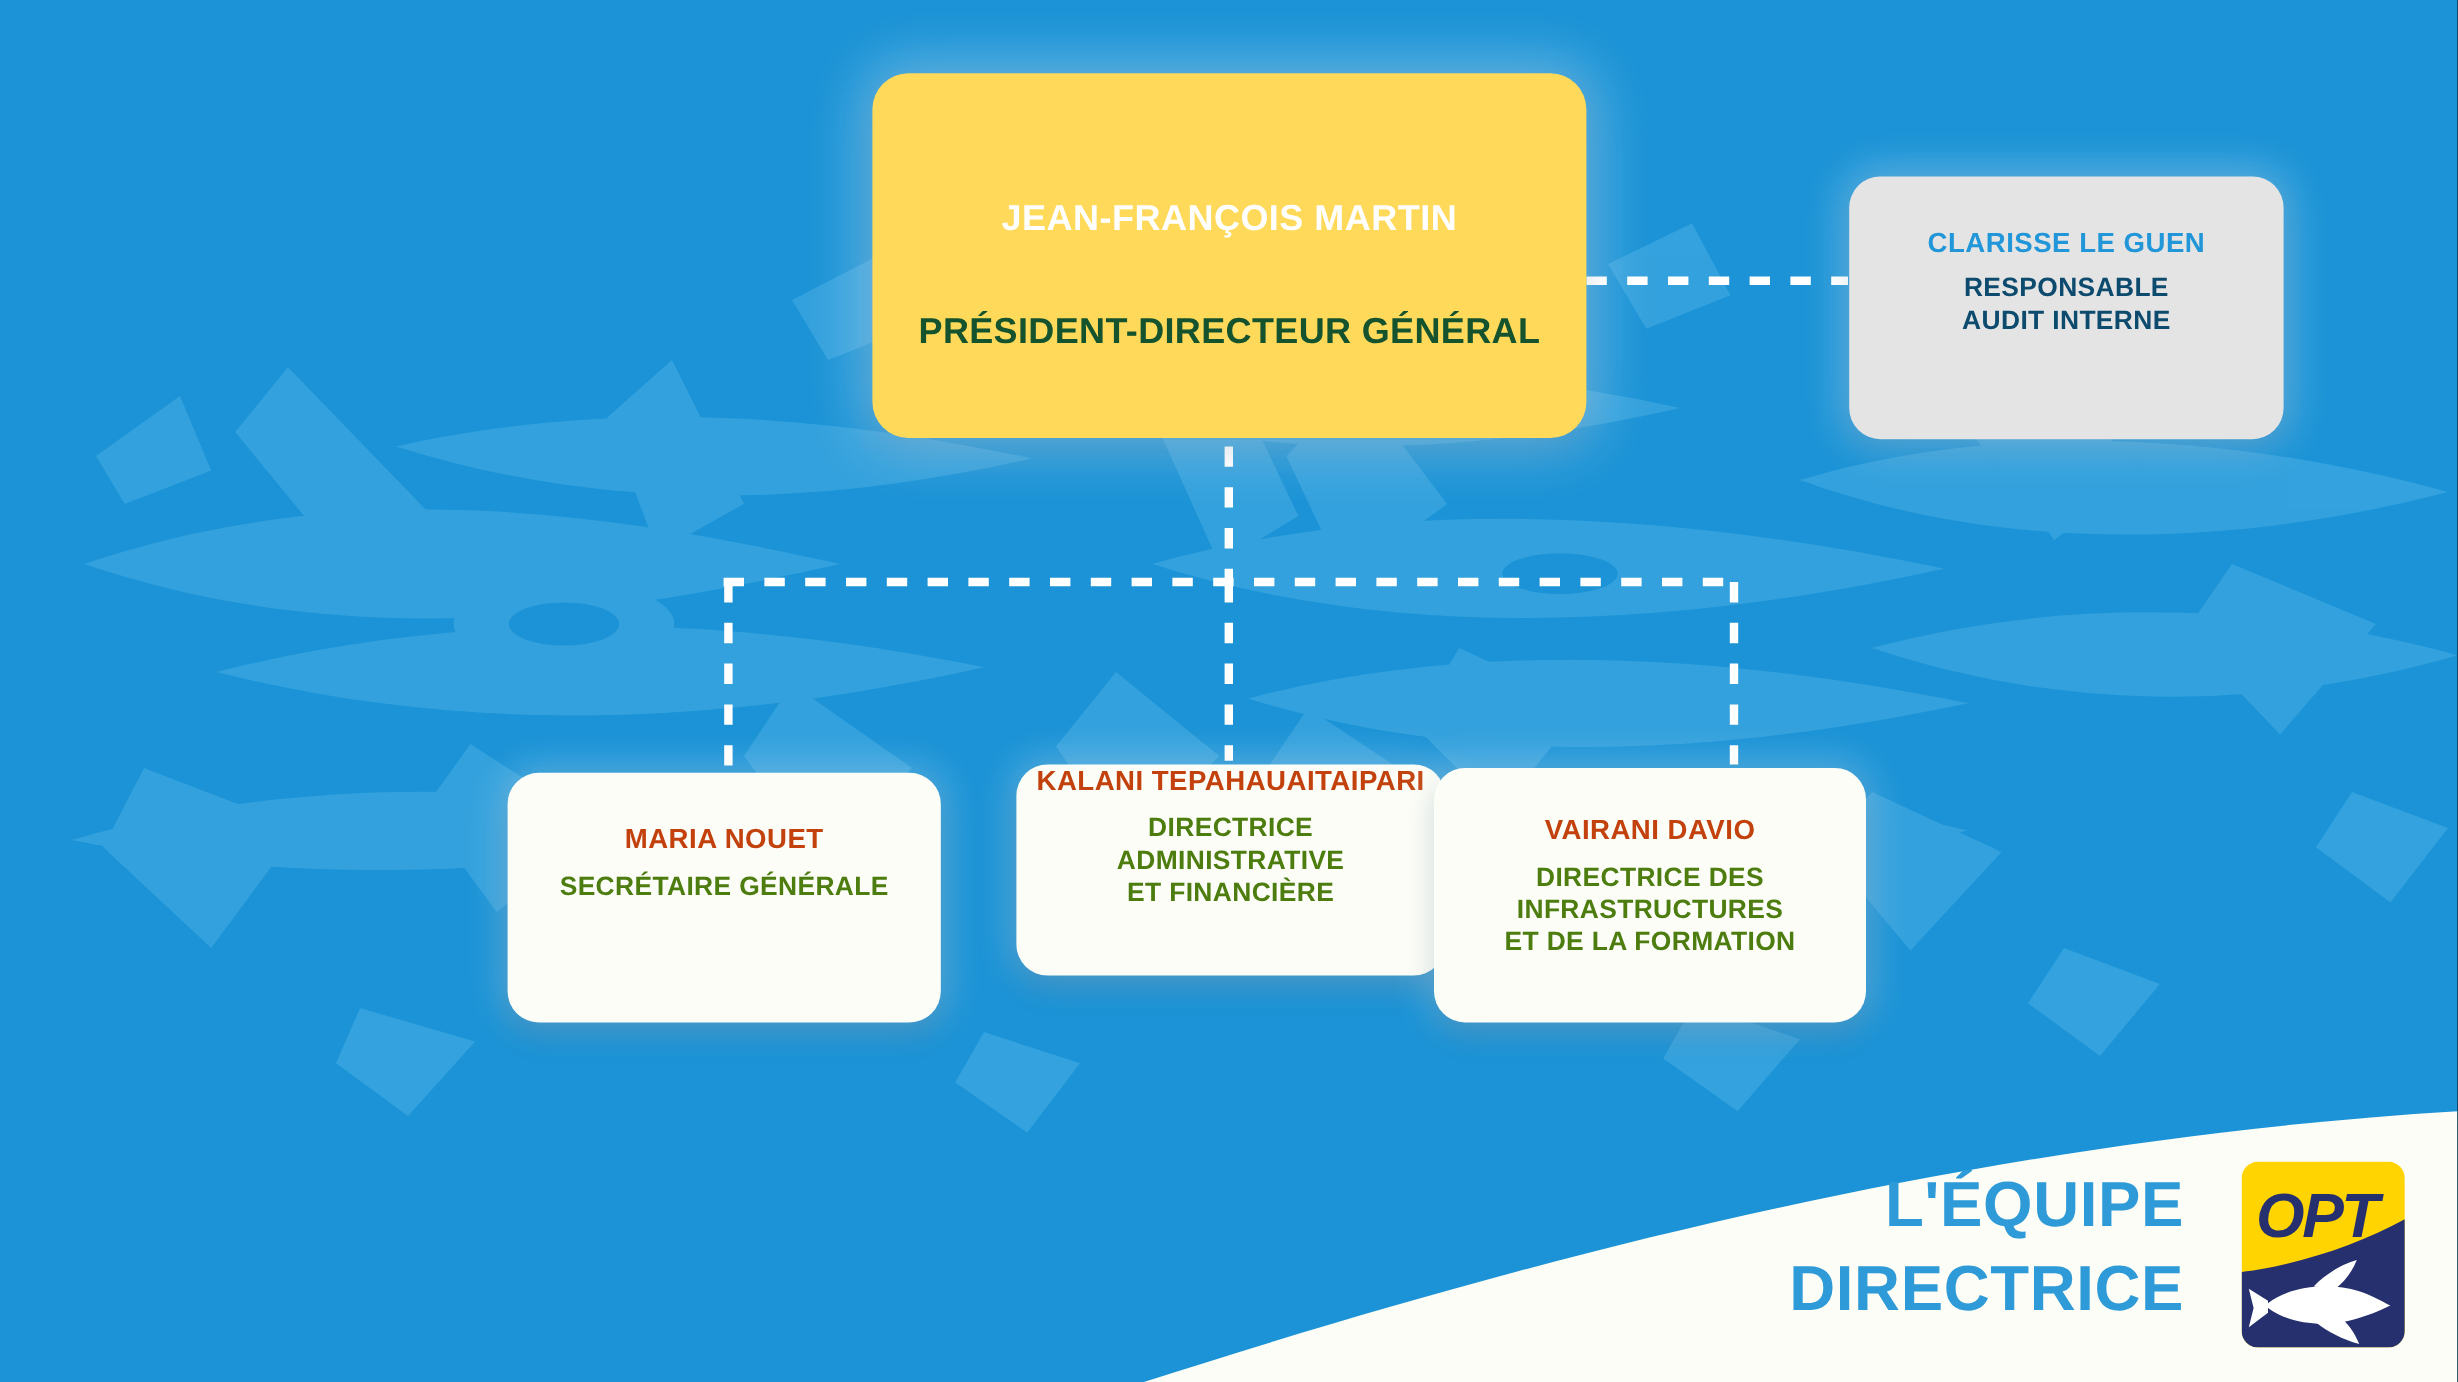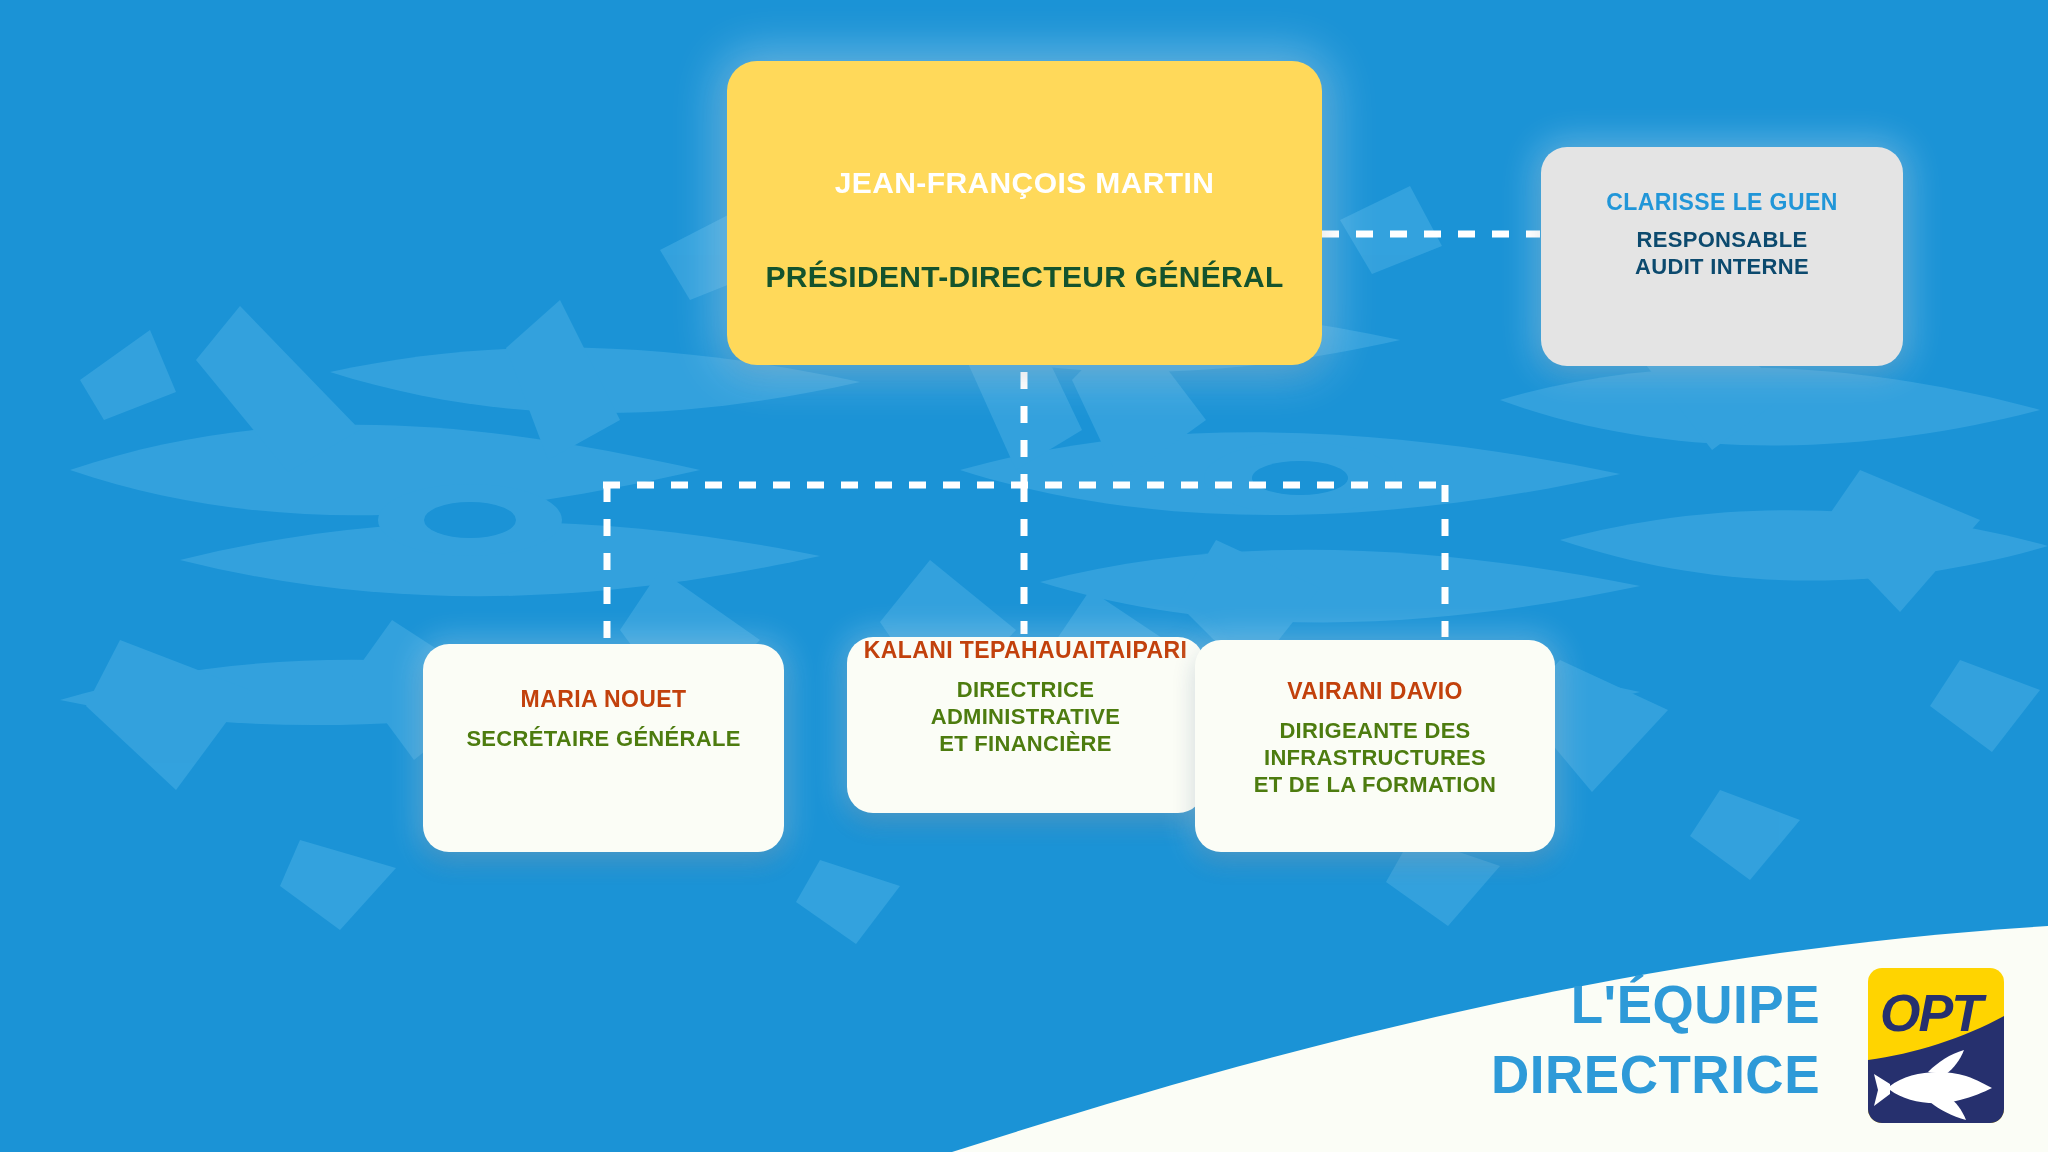--- a/index.html
+++ b/index.html
@@ -264,21 +264,21 @@
     <div class="rl">
       <div>DIRECTRICE</div>
       <div>ADMINISTRATIVE</div>
       <div>ET FINANCIÈRE</div>
     </div>
   </div>
 
   <div class="card card-low" id="card-dif">
     <div class="nm">VAIRANI DAVIO</div>
     <div class="rl">
-      <div>DIRIGEANTE DES</div>
+      <div>DIRECTRICE DES</div>
       <div>INFRASTRUCTURES</div>
       <div>ET DE LA FORMATION</div>
     </div>
   </div>
 
   <svg id="swoosh" viewBox="0 0 2048 1152" preserveAspectRatio="none" aria-hidden="true">
     <path d="M 952,1152 C 1240,1060 1620,952 2048,926 L 2048,1152 Z" fill="#fbfdf6"></path>
   </svg>
 
   <div id="footer-title">

